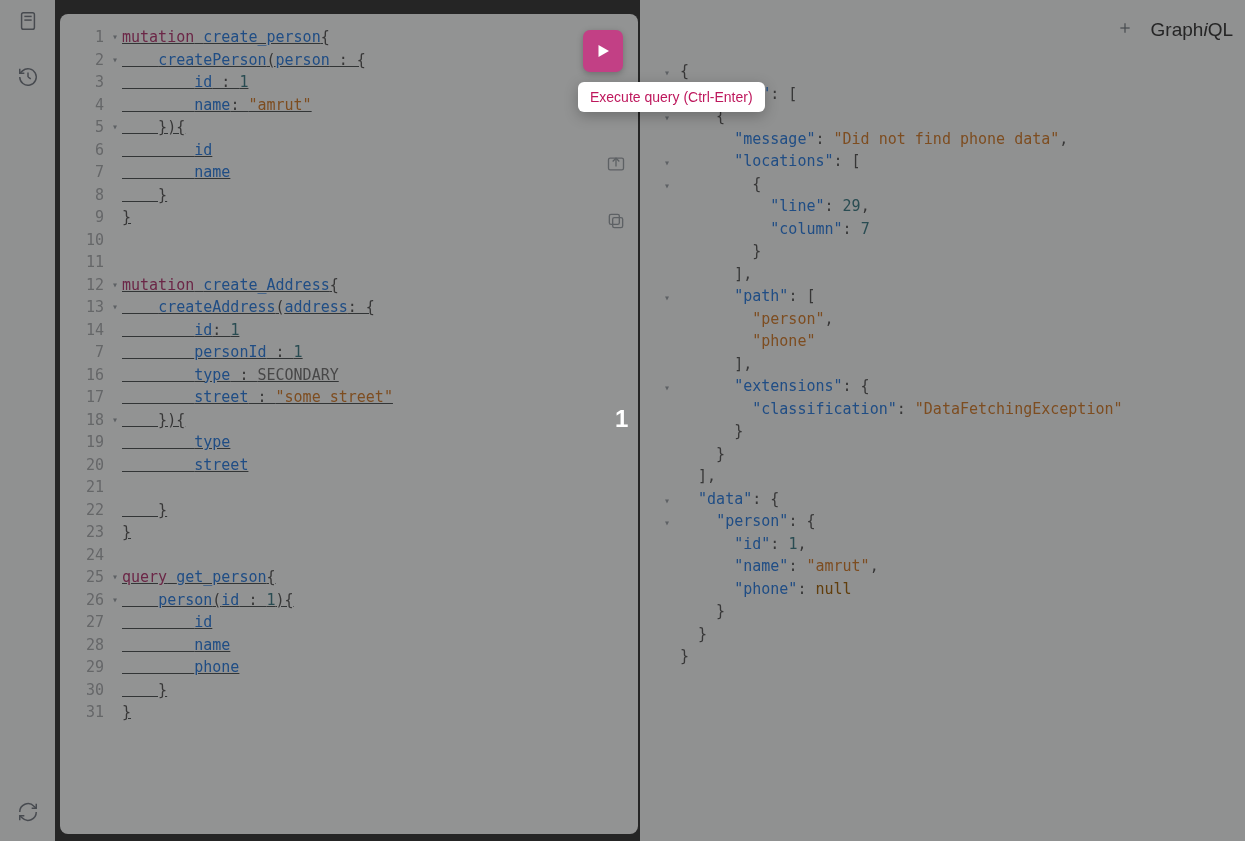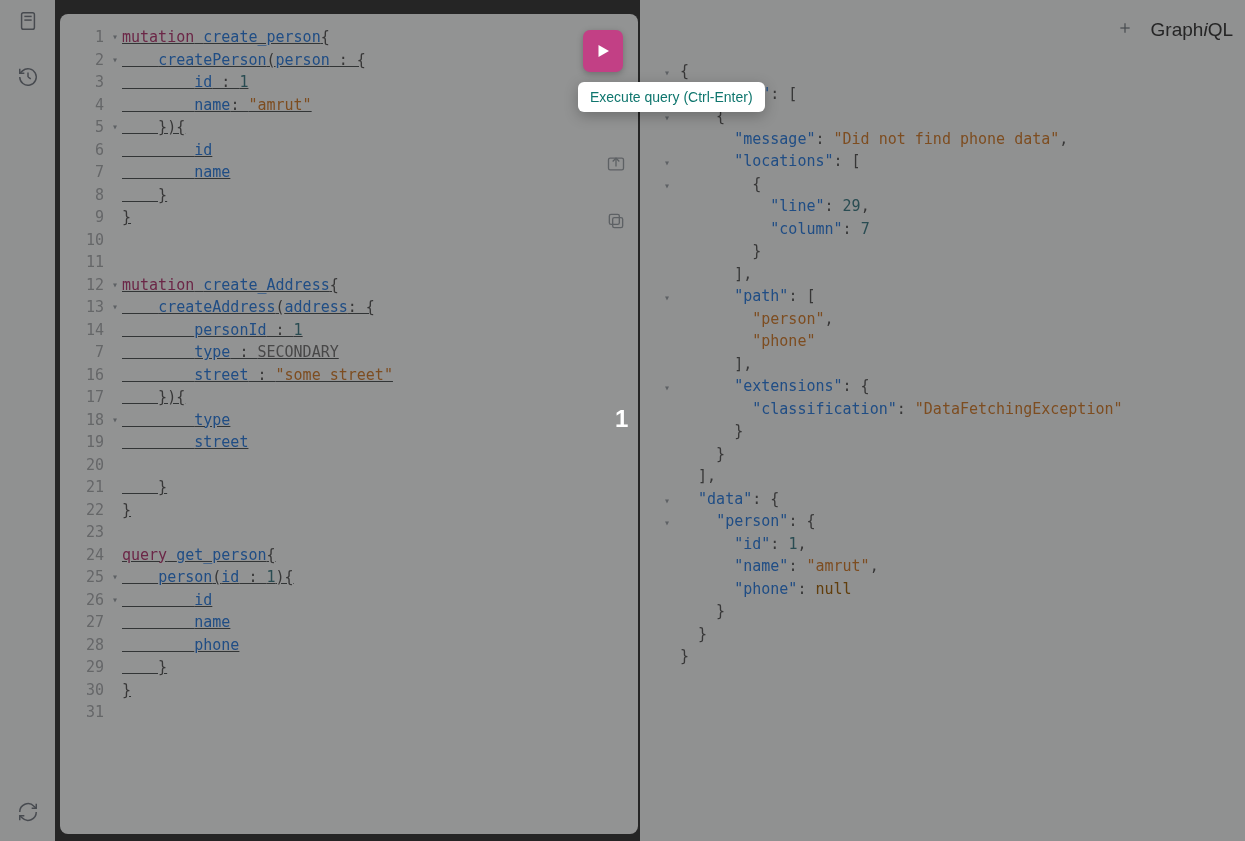--- a/index.html
+++ b/index.html
@@ -96,21 +96,21 @@
     .play-button svg { width: 18px; height: 18px; }
     .tooltip {
       position: absolute;
       top: 82px;
       left: 578px;
       background: #fff;
       padding: 7px 12px;
       border-radius: 6px;
       font-family: -apple-system, Helvetica, Arial, sans-serif;
       font-size: 14px;
-      color: #0f766e;
+      color: #be185d;
       z-index: 10;
       box-shadow: 0 4px 14px rgba(0,0,0,0.25);
     }
     .result-pane {
       position: absolute;
       left: 640px;
       top: 0;
       right: 0;
       bottom: 0;
       background: #f6f7f8;
@@ -274,20 +274,21 @@
       <div class="line"><span class="tok-punc">        </span><span class="tok-attr">name</span><span class="tok-punc">: </span><span class="tok-string">"amrut"</span></div>
       <div class="line"><span class="tok-punc">    }){</span></div>
       <div class="line"><span class="tok-punc">        </span><span class="tok-attr">id</span></div>
       <div class="line"><span class="tok-punc">        </span><span class="tok-attr">name</span></div>
       <div class="line"><span class="tok-punc">    }</span></div>
       <div class="line"><span class="tok-punc">}</span></div>
       <div class="line"><span class="tok-punc"></span></div>
       <div class="line"><span class="tok-punc"></span></div>
       <div class="line"><span class="tok-keyword">mutation</span><span class="tok-punc"> </span><span class="tok-def">create_Address</span><span class="tok-punc">{</span></div>
       <div class="line"><span class="tok-punc">    </span><span class="tok-def">createAddress</span><span class="tok-punc">(</span><span class="tok-arg">address</span><span class="tok-punc">: {</span></div>
+      <div class="line"><span class="tok-punc">        </span><span class="tok-attr">id</span><span class="tok-punc">: </span><span class="tok-num">1</span></div>
       <div class="line"><span class="tok-punc">        </span><span class="tok-attr">personId</span><span class="tok-punc"> : </span><span class="tok-num">1</span></div>
       <div class="line"><span class="tok-punc">        </span><span class="tok-attr">type</span><span class="tok-punc"> : </span><span class="tok-const">SECONDARY</span></div>
       <div class="line"><span class="tok-punc">        </span><span class="tok-attr">street</span><span class="tok-punc"> : </span><span class="tok-string">"some street"</span></div>
       <div class="line"><span class="tok-punc">    }){</span></div>
       <div class="line"><span class="tok-punc">        </span><span class="tok-attr">type</span></div>
       <div class="line"><span class="tok-punc">        </span><span class="tok-attr">street</span></div>
       <div class="line"><span class="tok-punc"></span></div>
       <div class="line"><span class="tok-punc">    }</span></div>
       <div class="line"><span class="tok-punc">}</span></div>
       <div class="line"><span class="tok-punc"></span></div>

